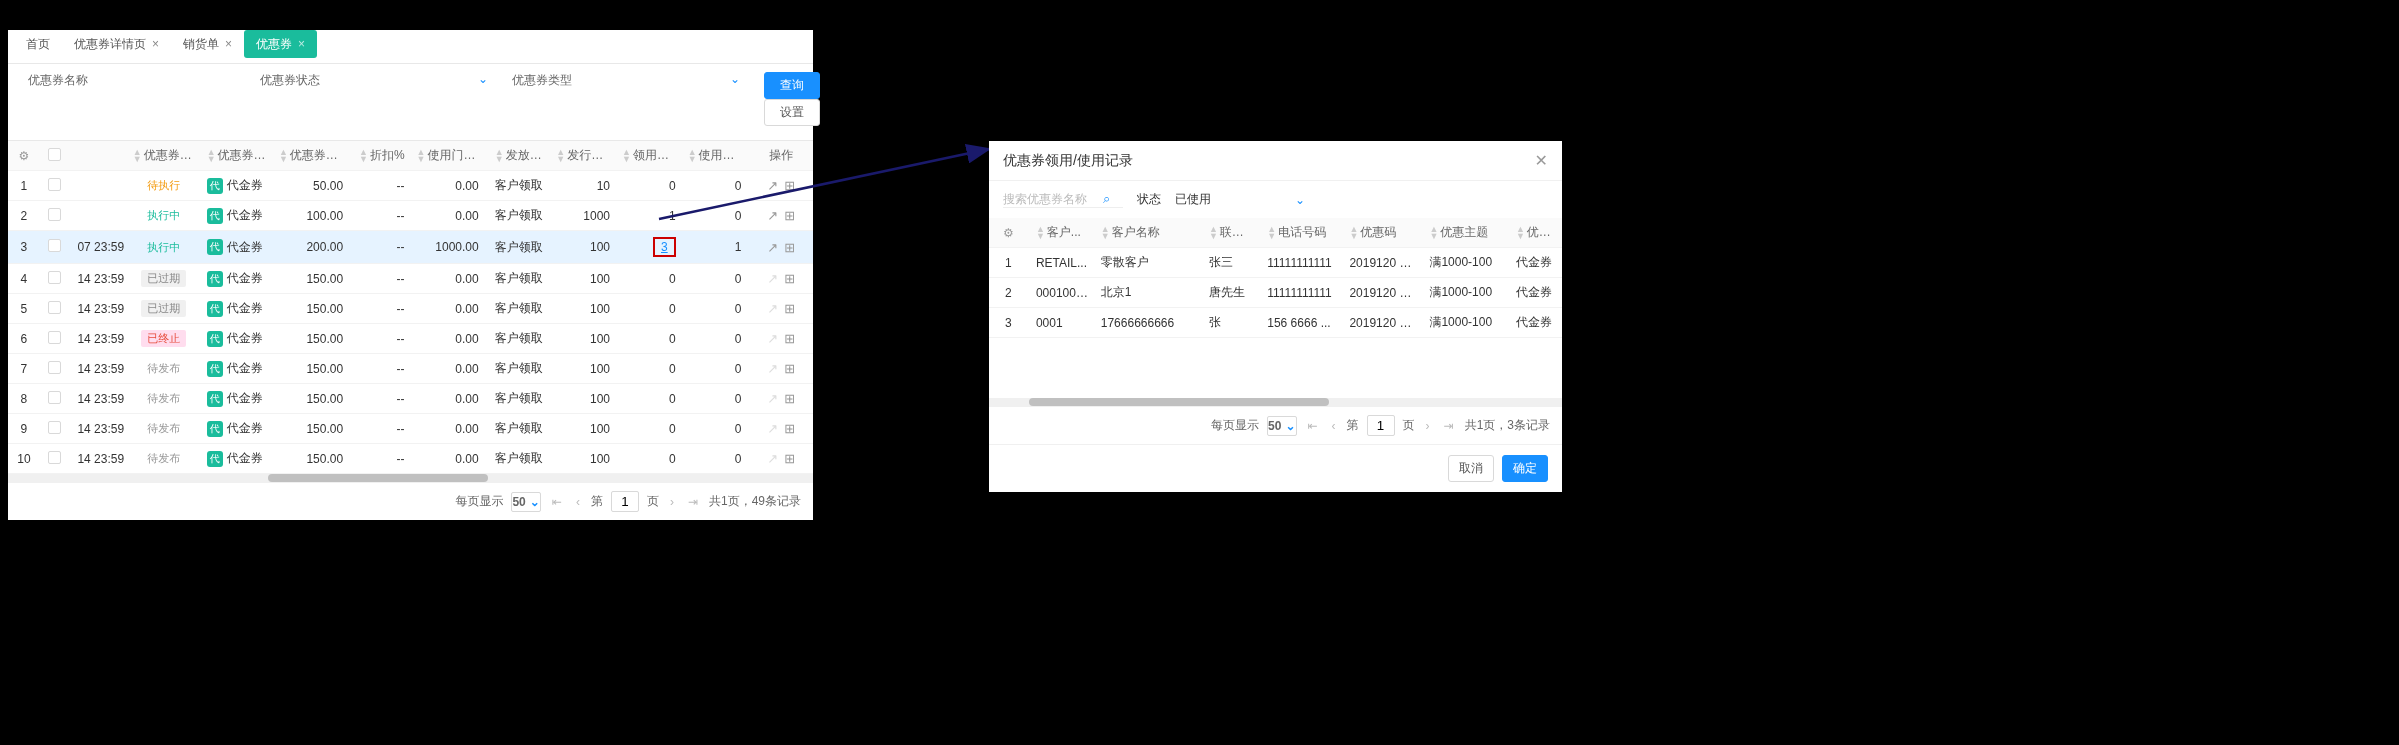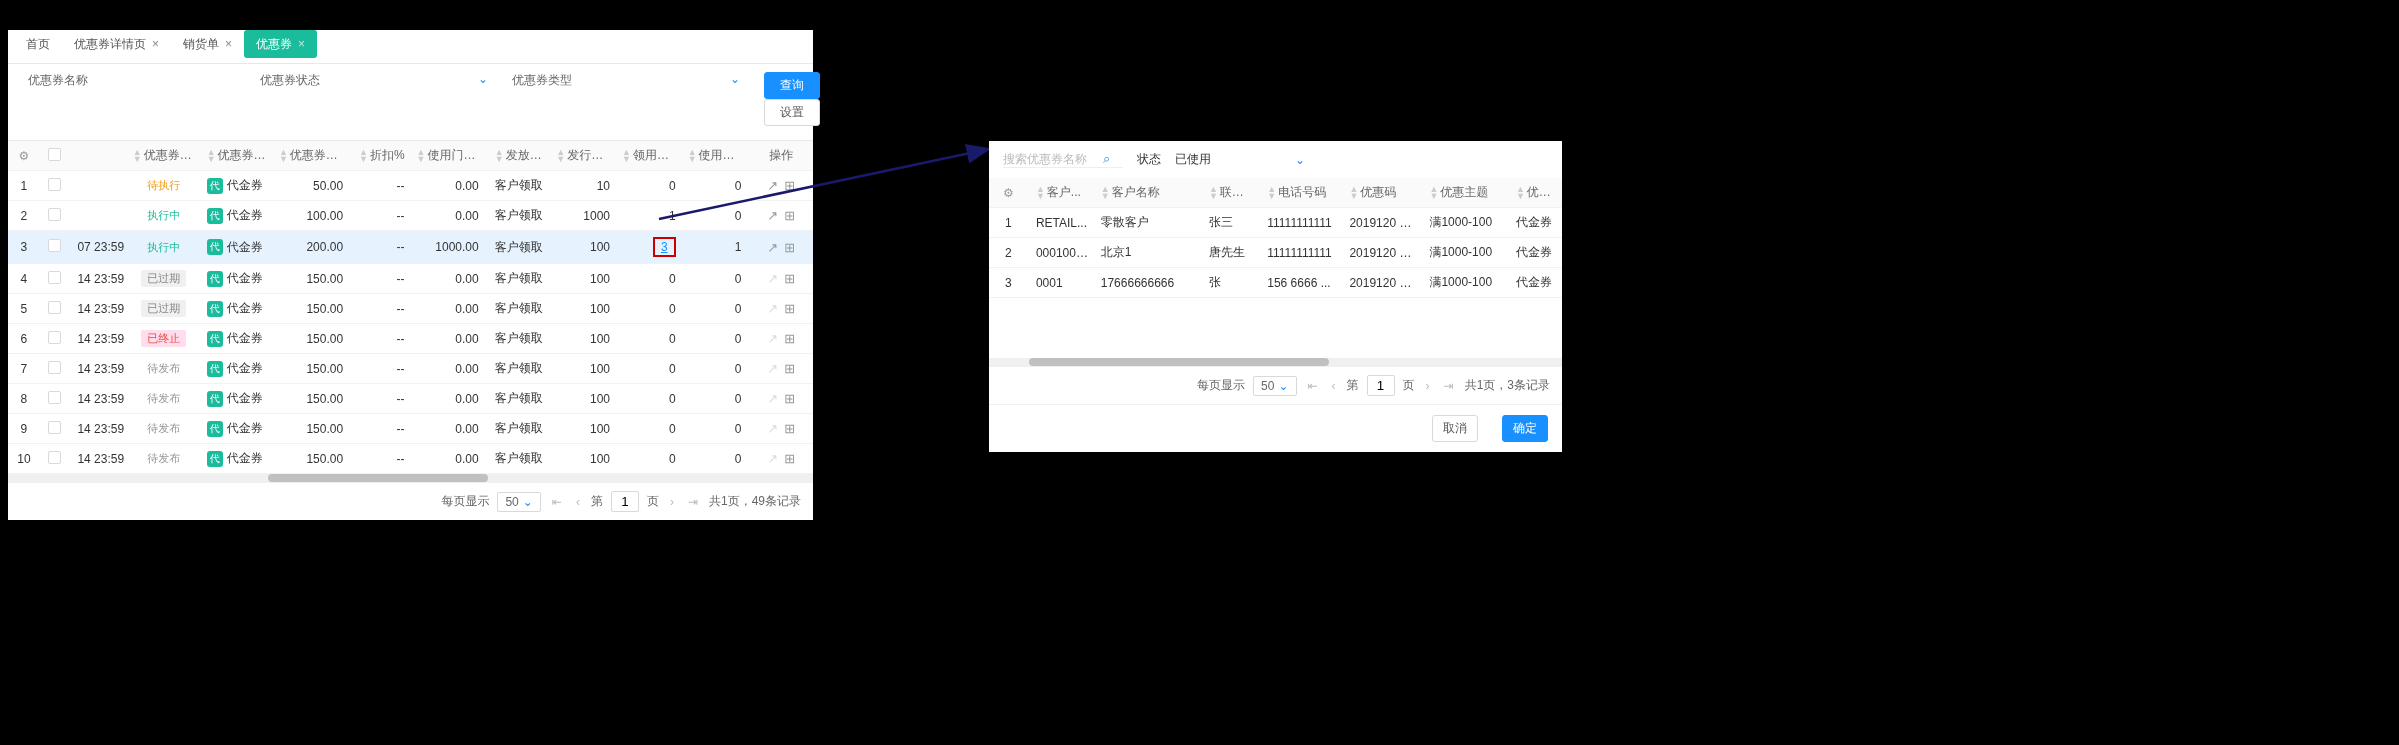--- a/index.html
+++ b/index.html
@@ -50,34 +50,34 @@
 .s-draft { color: #999; }
 .type-ic { display: inline-block; width: 16px; height: 16px; background: #1abc9c; color: #fff; border-radius: 3px; font-size: 10px; text-align: center; line-height: 16px; margin-right: 4px; vertical-align: middle; }
 tr.hl { background: #e6f3ff; }
 .action-ic { color: #999; margin: 0 3px; font-size: 13px; cursor: pointer; }
 .action-ic.disabled { color: #ddd; }
 .red-box { border: 2px solid #c00; padding: 1px 6px; display: inline-block; }
 .link-num { color: #1890ff; text-decoration: underline; cursor: pointer; }
 
 
 .pagination { display: flex; align-items: center; justify-content: flex-end; gap: 8px; padding: 8px 12px; font-size: 12px; color: #666; border-top: 1px solid #f0f0f0; }
-.pg-sel { border: 1px solid #d9d9d9; padding: 2px 7px; border-radius: 2px; display: flex; align-items: center; gap: 4px; }
+.pg-sel { border: 1px solid #d9d9d9; padding: 2px 0; border-radius: 2px; display: flex; align-items: center; gap: 4px; font-weight: bold; }
 .pg-btn { color: #bbb; cursor: pointer; padding: 0 3px; }
 .pg-input { width: 28px; border: 1px solid #d9d9d9; text-align: center; border-radius: 2px; padding: 2px; }
 
 
 .panel-right .hdr { display: flex; justify-content: space-between; align-items: center; padding: 10px 14px; border-bottom: 1px solid #f0f0f0; font-size: 14px; font-weight: 500; }
 .close-x { color: #999; font-size: 16px; cursor: pointer; }
 .right-filters { display: flex; align-items: center; gap: 14px; padding: 10px 14px; }
 .right-search { display: flex; align-items: center; border-bottom: 1px solid #eee; width: 120px; }
 .right-search input { border: none; width: 100px; font-size: 12px; outline: none; }
 .right-search input::placeholder { color: #bbb; }
 .magnify { color: #1890ff; font-size: 13px; }
 .right-body { min-height: 180px; }
-.right-footer { display: flex; justify-content: flex-end; gap: 24px; padding: 10px 14px; border-top: 1px solid #f0f0f0; }
+.right-footer { display: flex; justify-content: flex-end; gap: 8px; padding: 10px 14px; border-top: 1px solid #f0f0f0; }
 
 
 .arrow-svg { position: absolute; left: 645px; top: 143px; pointer-events: none; }
 .scrollbar-hint { height: 8px; background: #f0f0f0; position: relative; }
 .scrollbar-thumb { position: absolute; height: 8px; background: #c0c0c0; border-radius: 4px; }
 </style>
 </head>
 <body>
 
 <div class="panel panel-left">
@@ -338,20 +338,24 @@
 <svg class="arrow-svg" width="360" height="110">
   <defs>
       <marker id="ah" markerWidth="10" markerHeight="8" refX="9" refY="4" orient="auto">
         <path d="M0,0 L10,4 L0,8 Z" fill="#1a1a6b"></path>
       </marker>
     </defs>
   <line x1="14" y1="76" x2="344" y2="6" stroke="#1a1a6b" stroke-width="2.5" marker-end="url(#ah)"></line>
 </svg>
 
 <div class="panel panel-right">
+  <div class="hdr">
+    <span>优惠券领用/使用记录</span>
+    <span class="close-x">✕</span>
+  </div>
   <div class="right-filters">
     <span class="right-search">
       <input placeholder="搜索优惠券名称" style="">
       <span class="magnify">⌕</span>
     </span>
     <span>状态</span>
     <span class="filter-select" style="width:130px;color:#333">
       <span>已使用</span>
         <span class="chev">⌄</span>
     </span>

